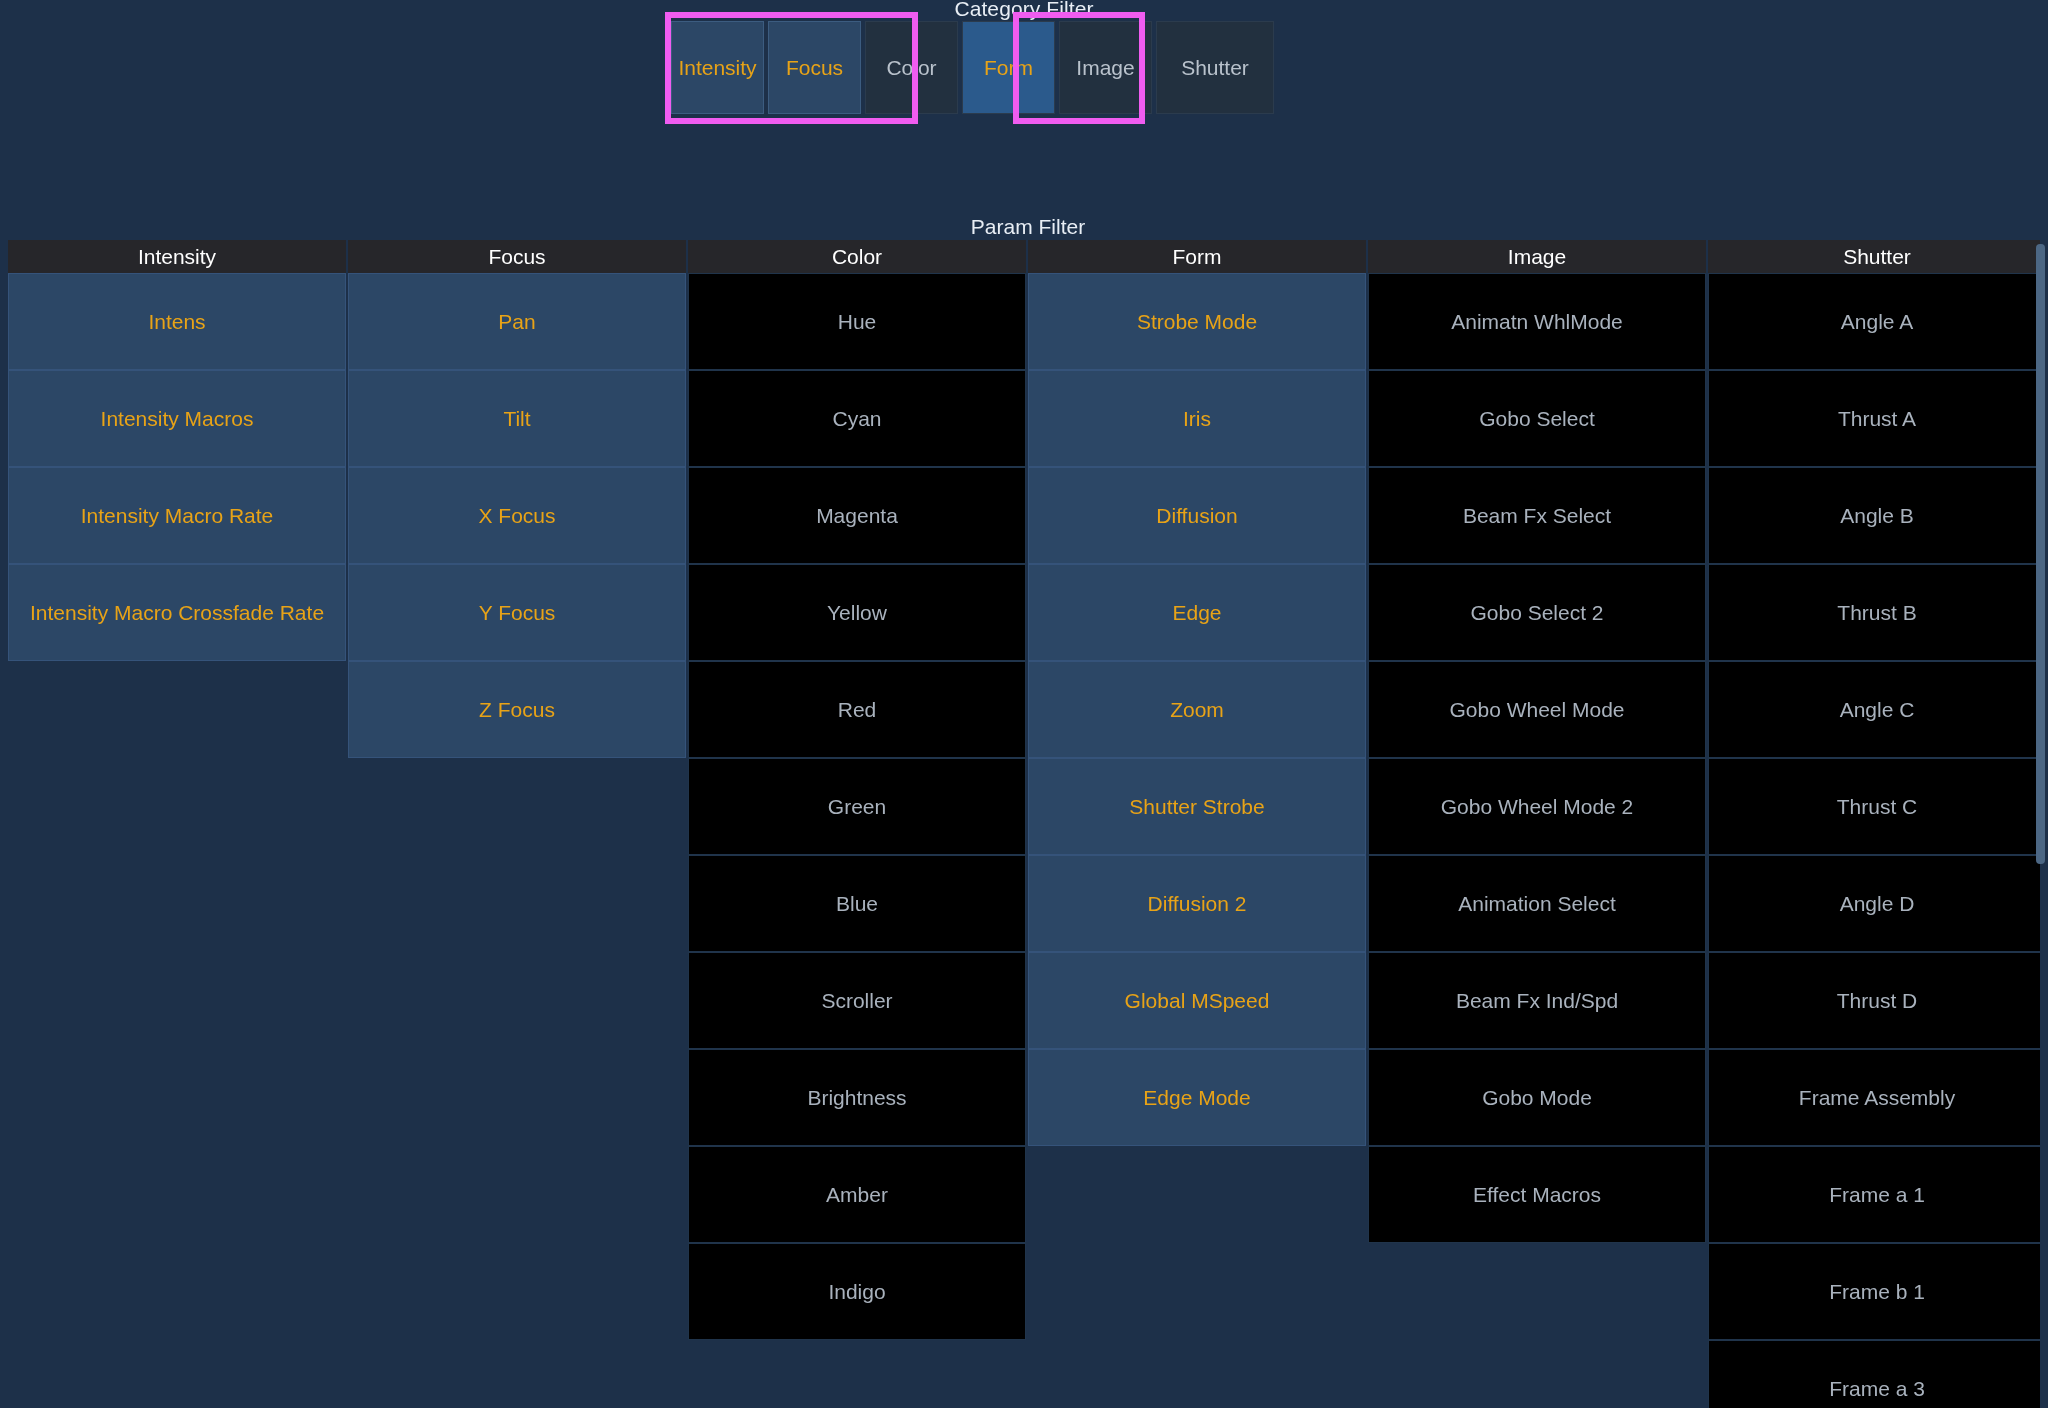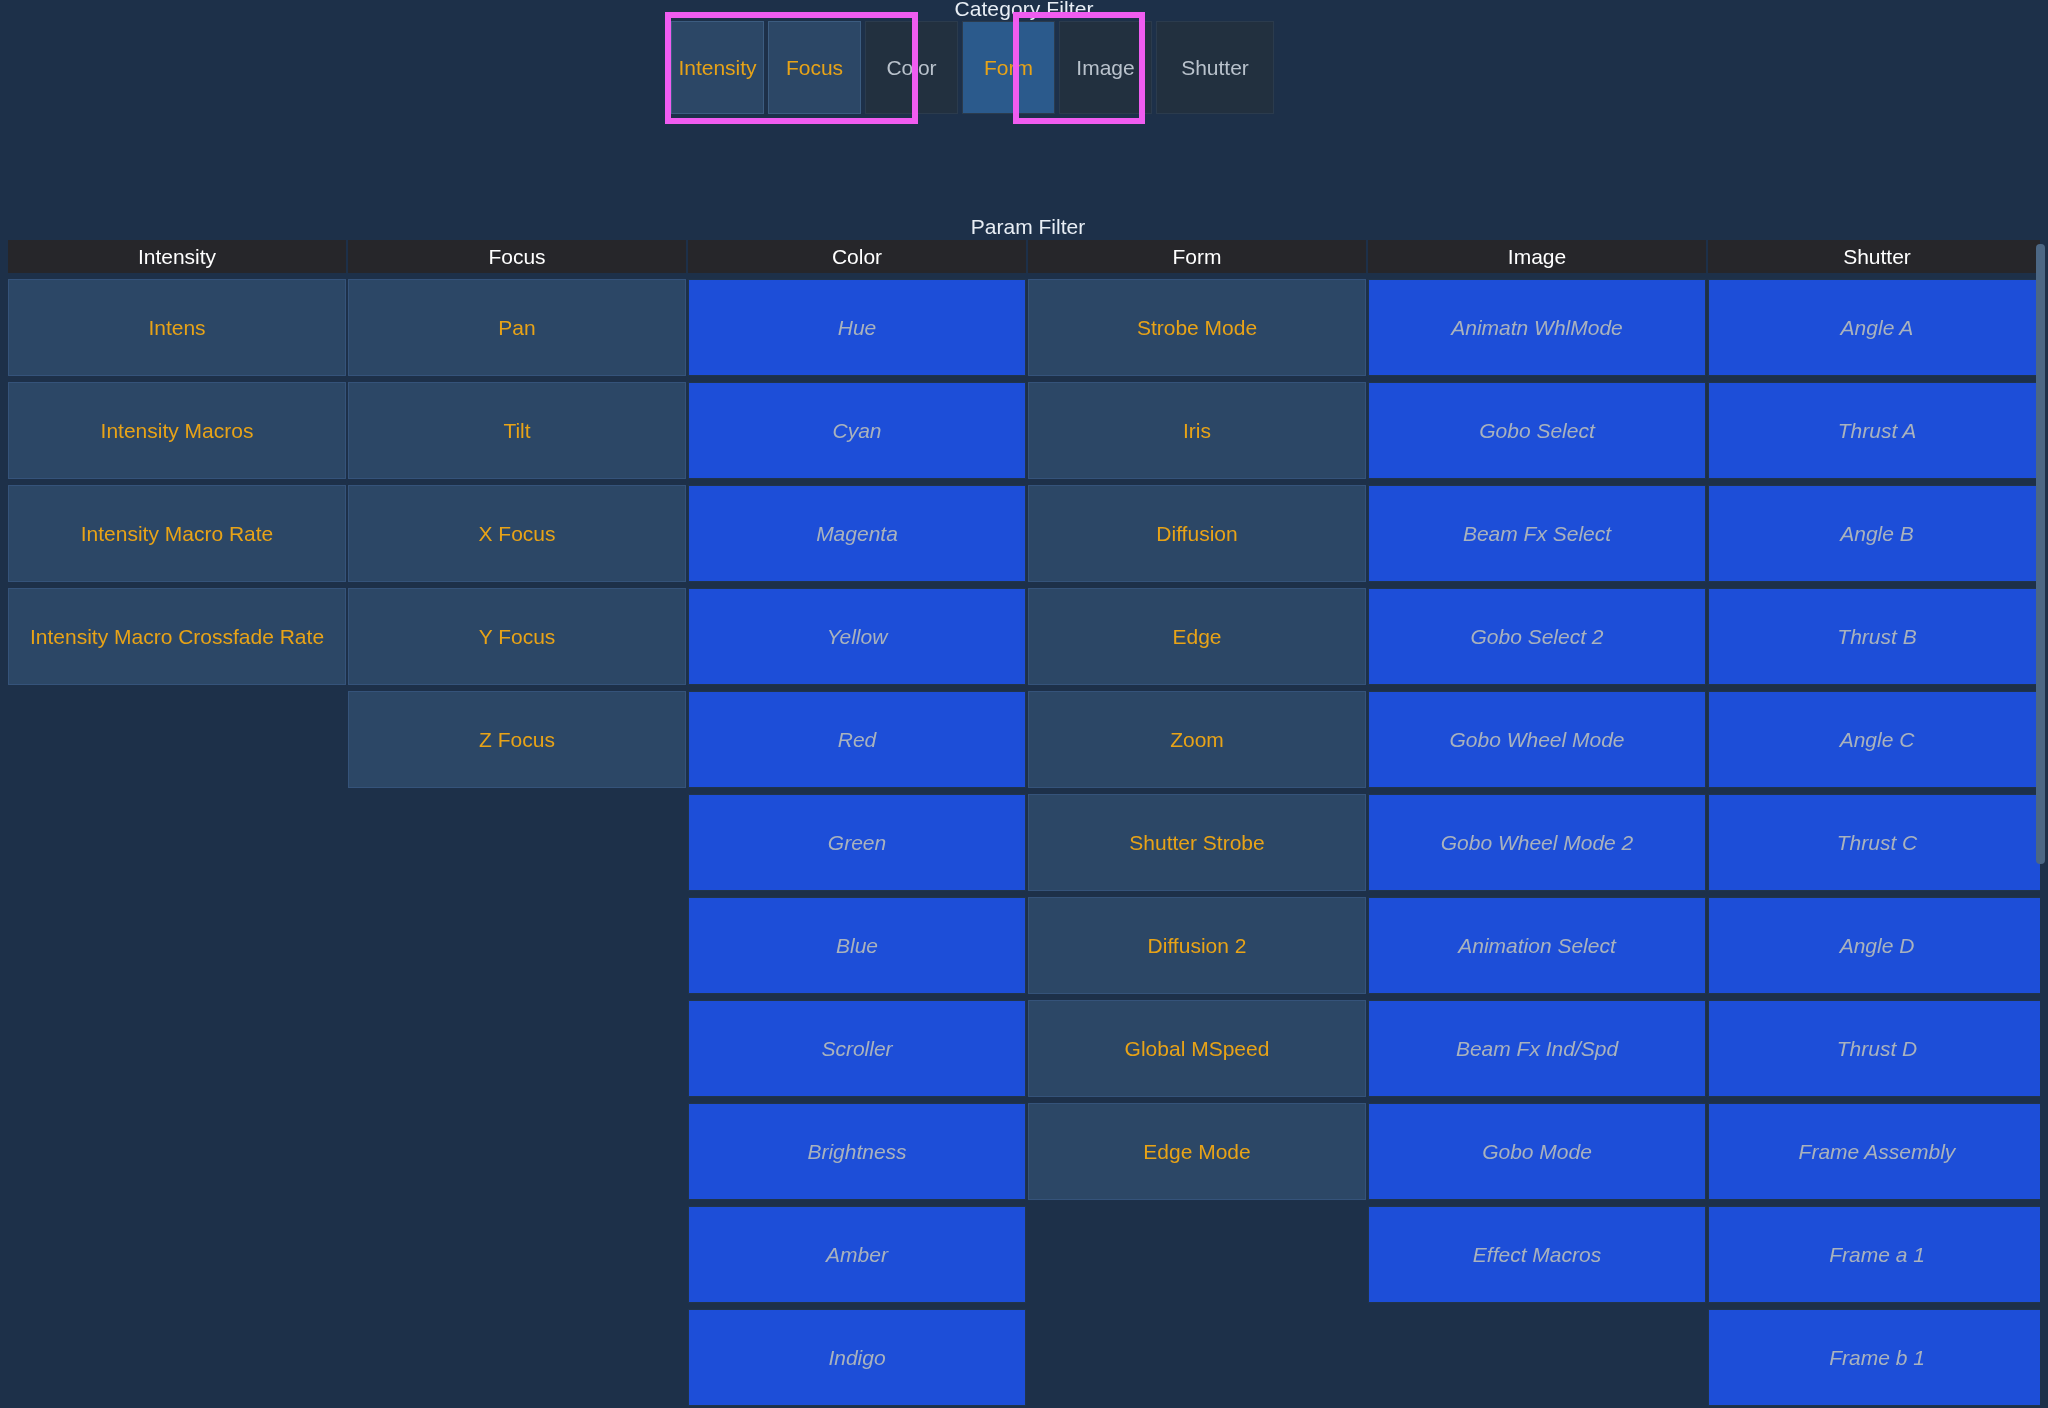--- a/index.html
+++ b/index.html
@@ -100,34 +100,33 @@
     color: #ffffff;
     font-size: 21px;
     display: flex;
     align-items: center;
     justify-content: center;
     flex: 0 0 33px;
   }
   .pcell {
     height: 97px;
     flex: 0 0 97px;
-    margin-top: 6px;
+    margin-top: 0;
     display: flex;
     align-items: center;
     justify-content: center;
     font-size: 21px;
     text-align: center;
     white-space: nowrap;
     overflow: hidden;
   }
   .pcell.off {
-    background: #1d4ed8;
+    background: #000000;
     color: #a9b2bd;
     border: 1px solid #20344b;
-    font-style: italic;
   }
   .pcell.on {
     background: #2c4766;
     color: #e8a317;
     border: 1px solid #35537a;
   }
 
   
   #table-scrollbar {
     position: absolute;

